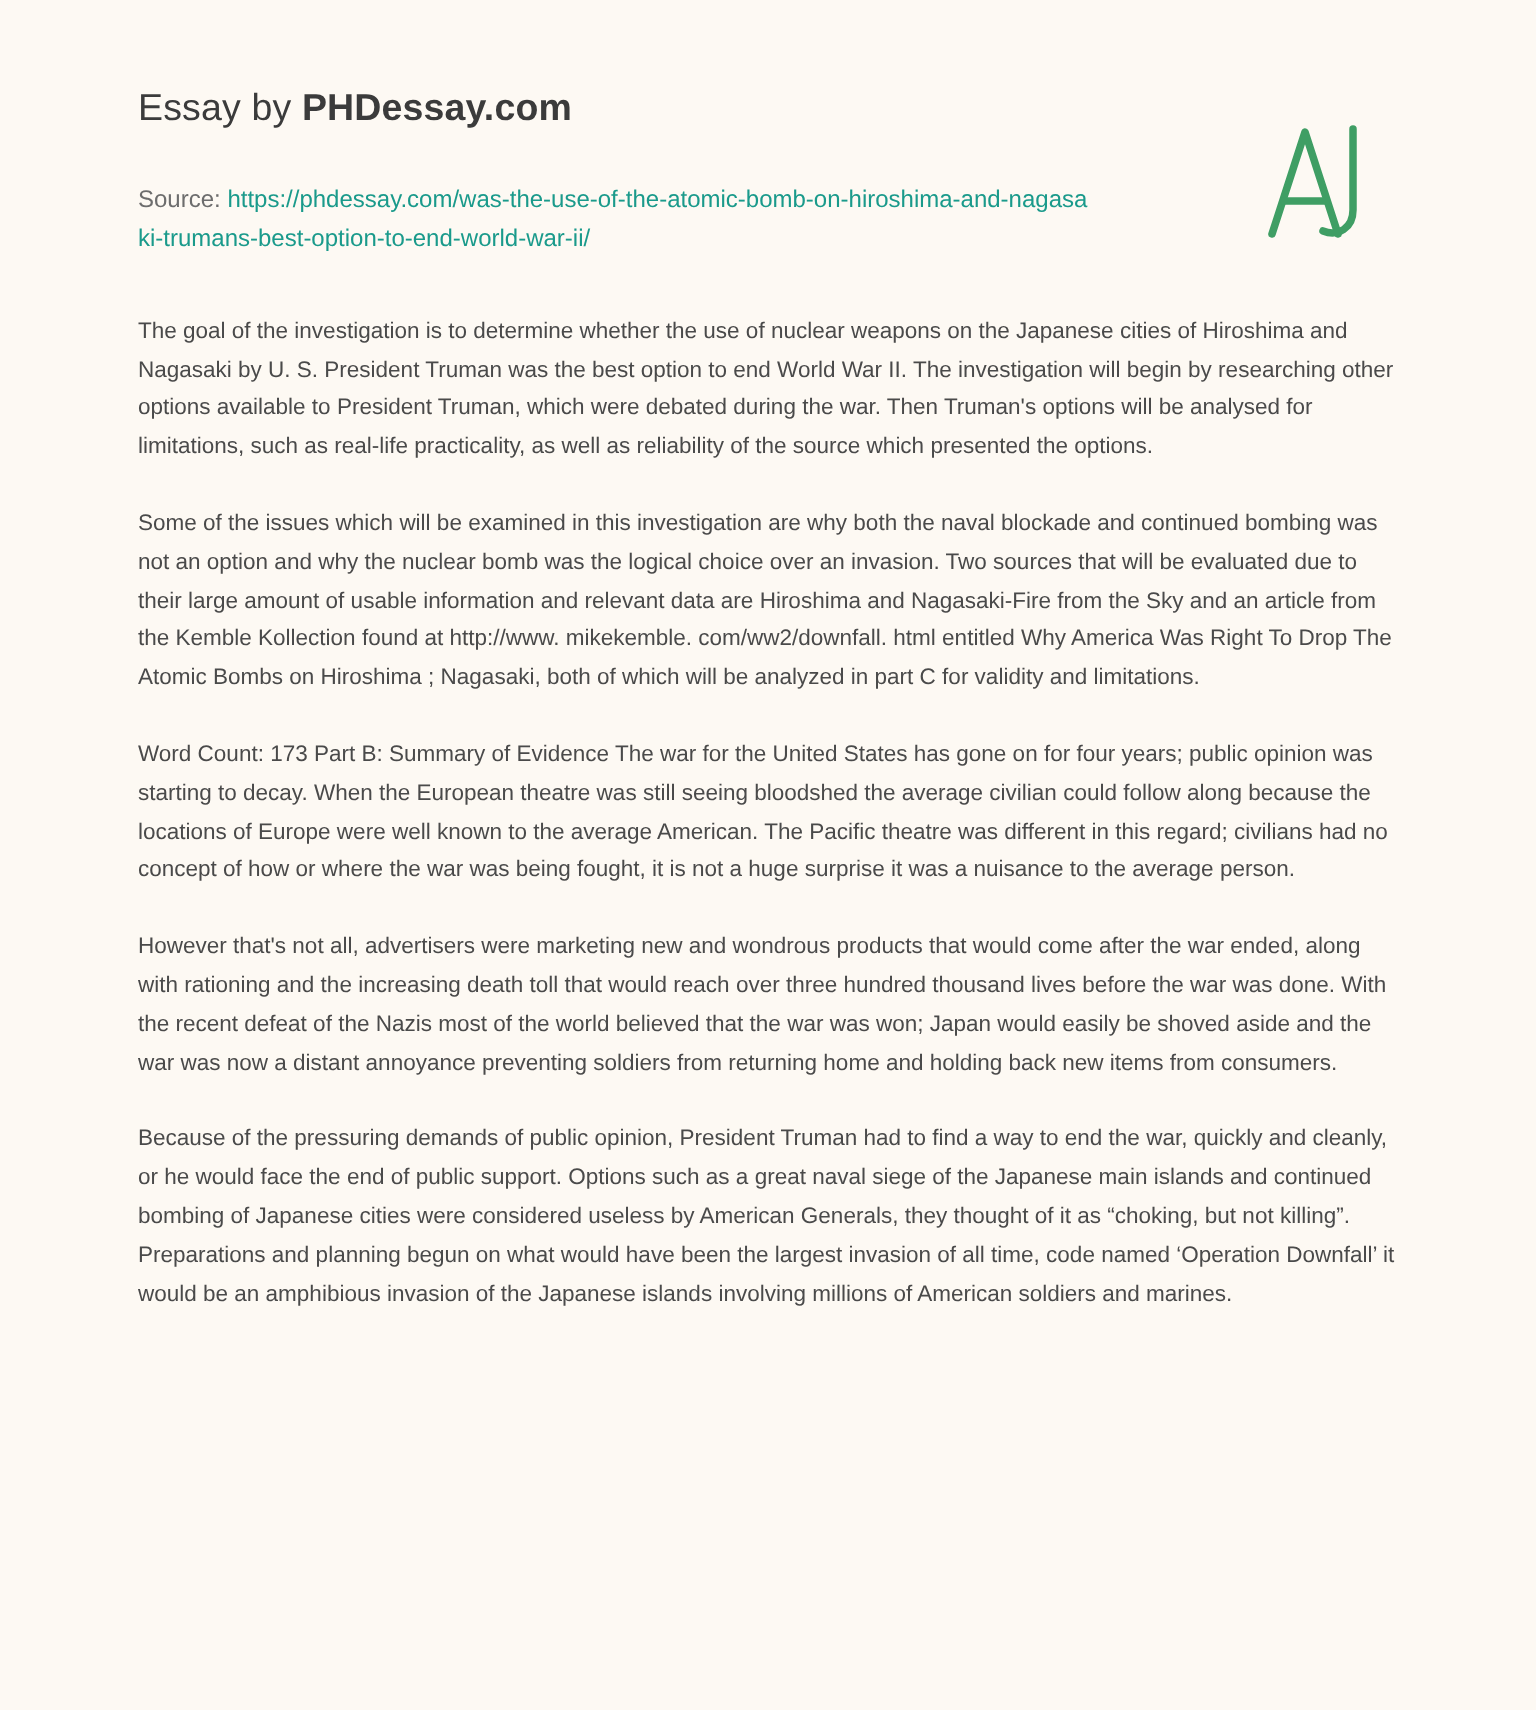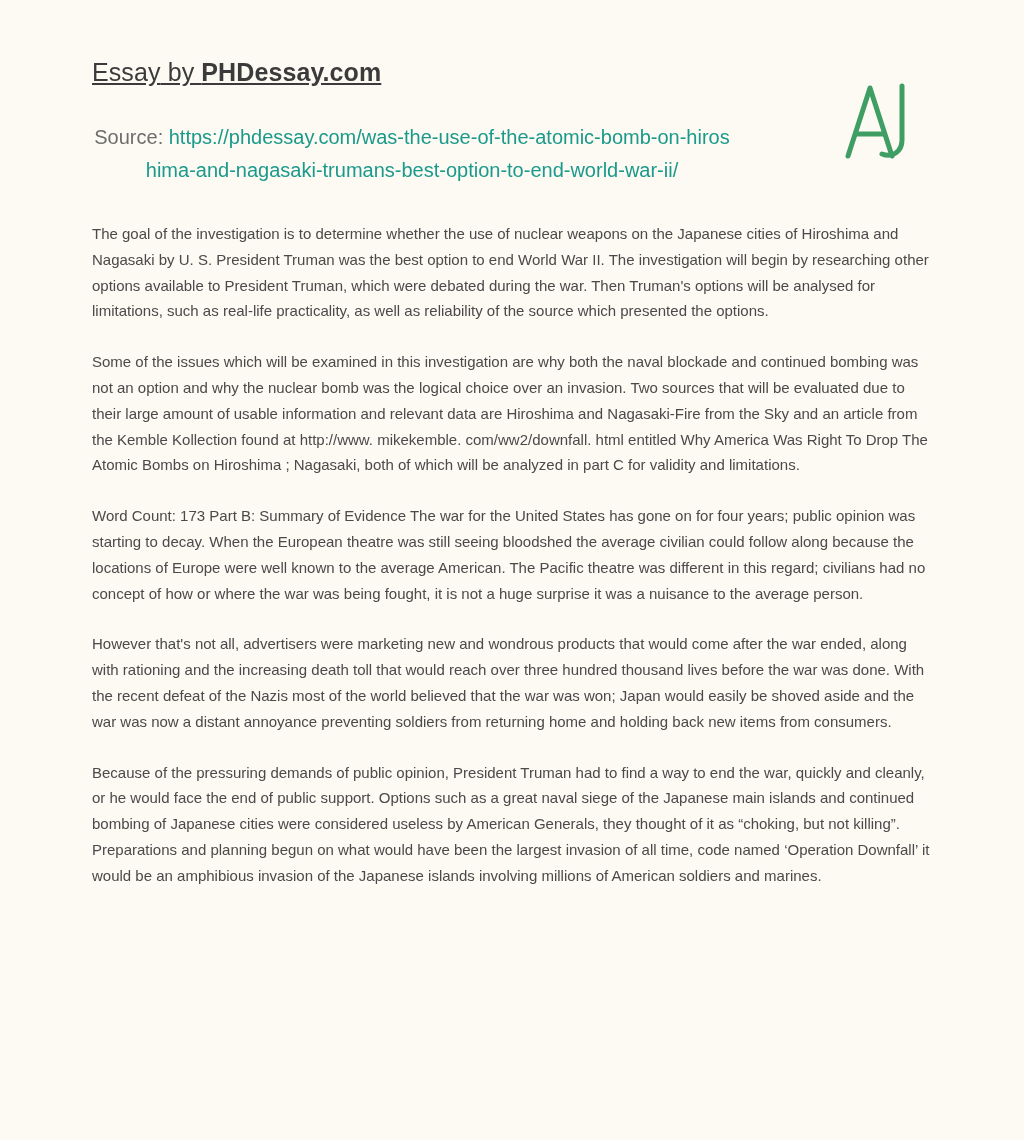--- a/index.html
+++ b/index.html
@@ -26,38 +26,36 @@
 
   
   .header {
     padding: 58px 0 0 92px;
     position: relative;
   }
   .brand-line {
     font-size: 25px;
     color: #3b3b3b;
     letter-spacing: 0.1px;
-    text-decoration: underline;
   }
   .brand-essay {
     font-weight: normal;
   }
   .brand-by {
     font-weight: normal;
   }
   .brand-site {
     font-weight: bold;
   }
 
   .source-block {
     margin-top: 34px;
-    font-size: 20px;
+    font-size: 16px;
     line-height: 1.65;
     max-width: 640px;
-    text-align: center;
   }
   .source-label {
     color: #6d6d6d;
   }
   .source-url {
     color: #1a9a8b;
     text-decoration: none;
     word-break: break-all;
   }
 

